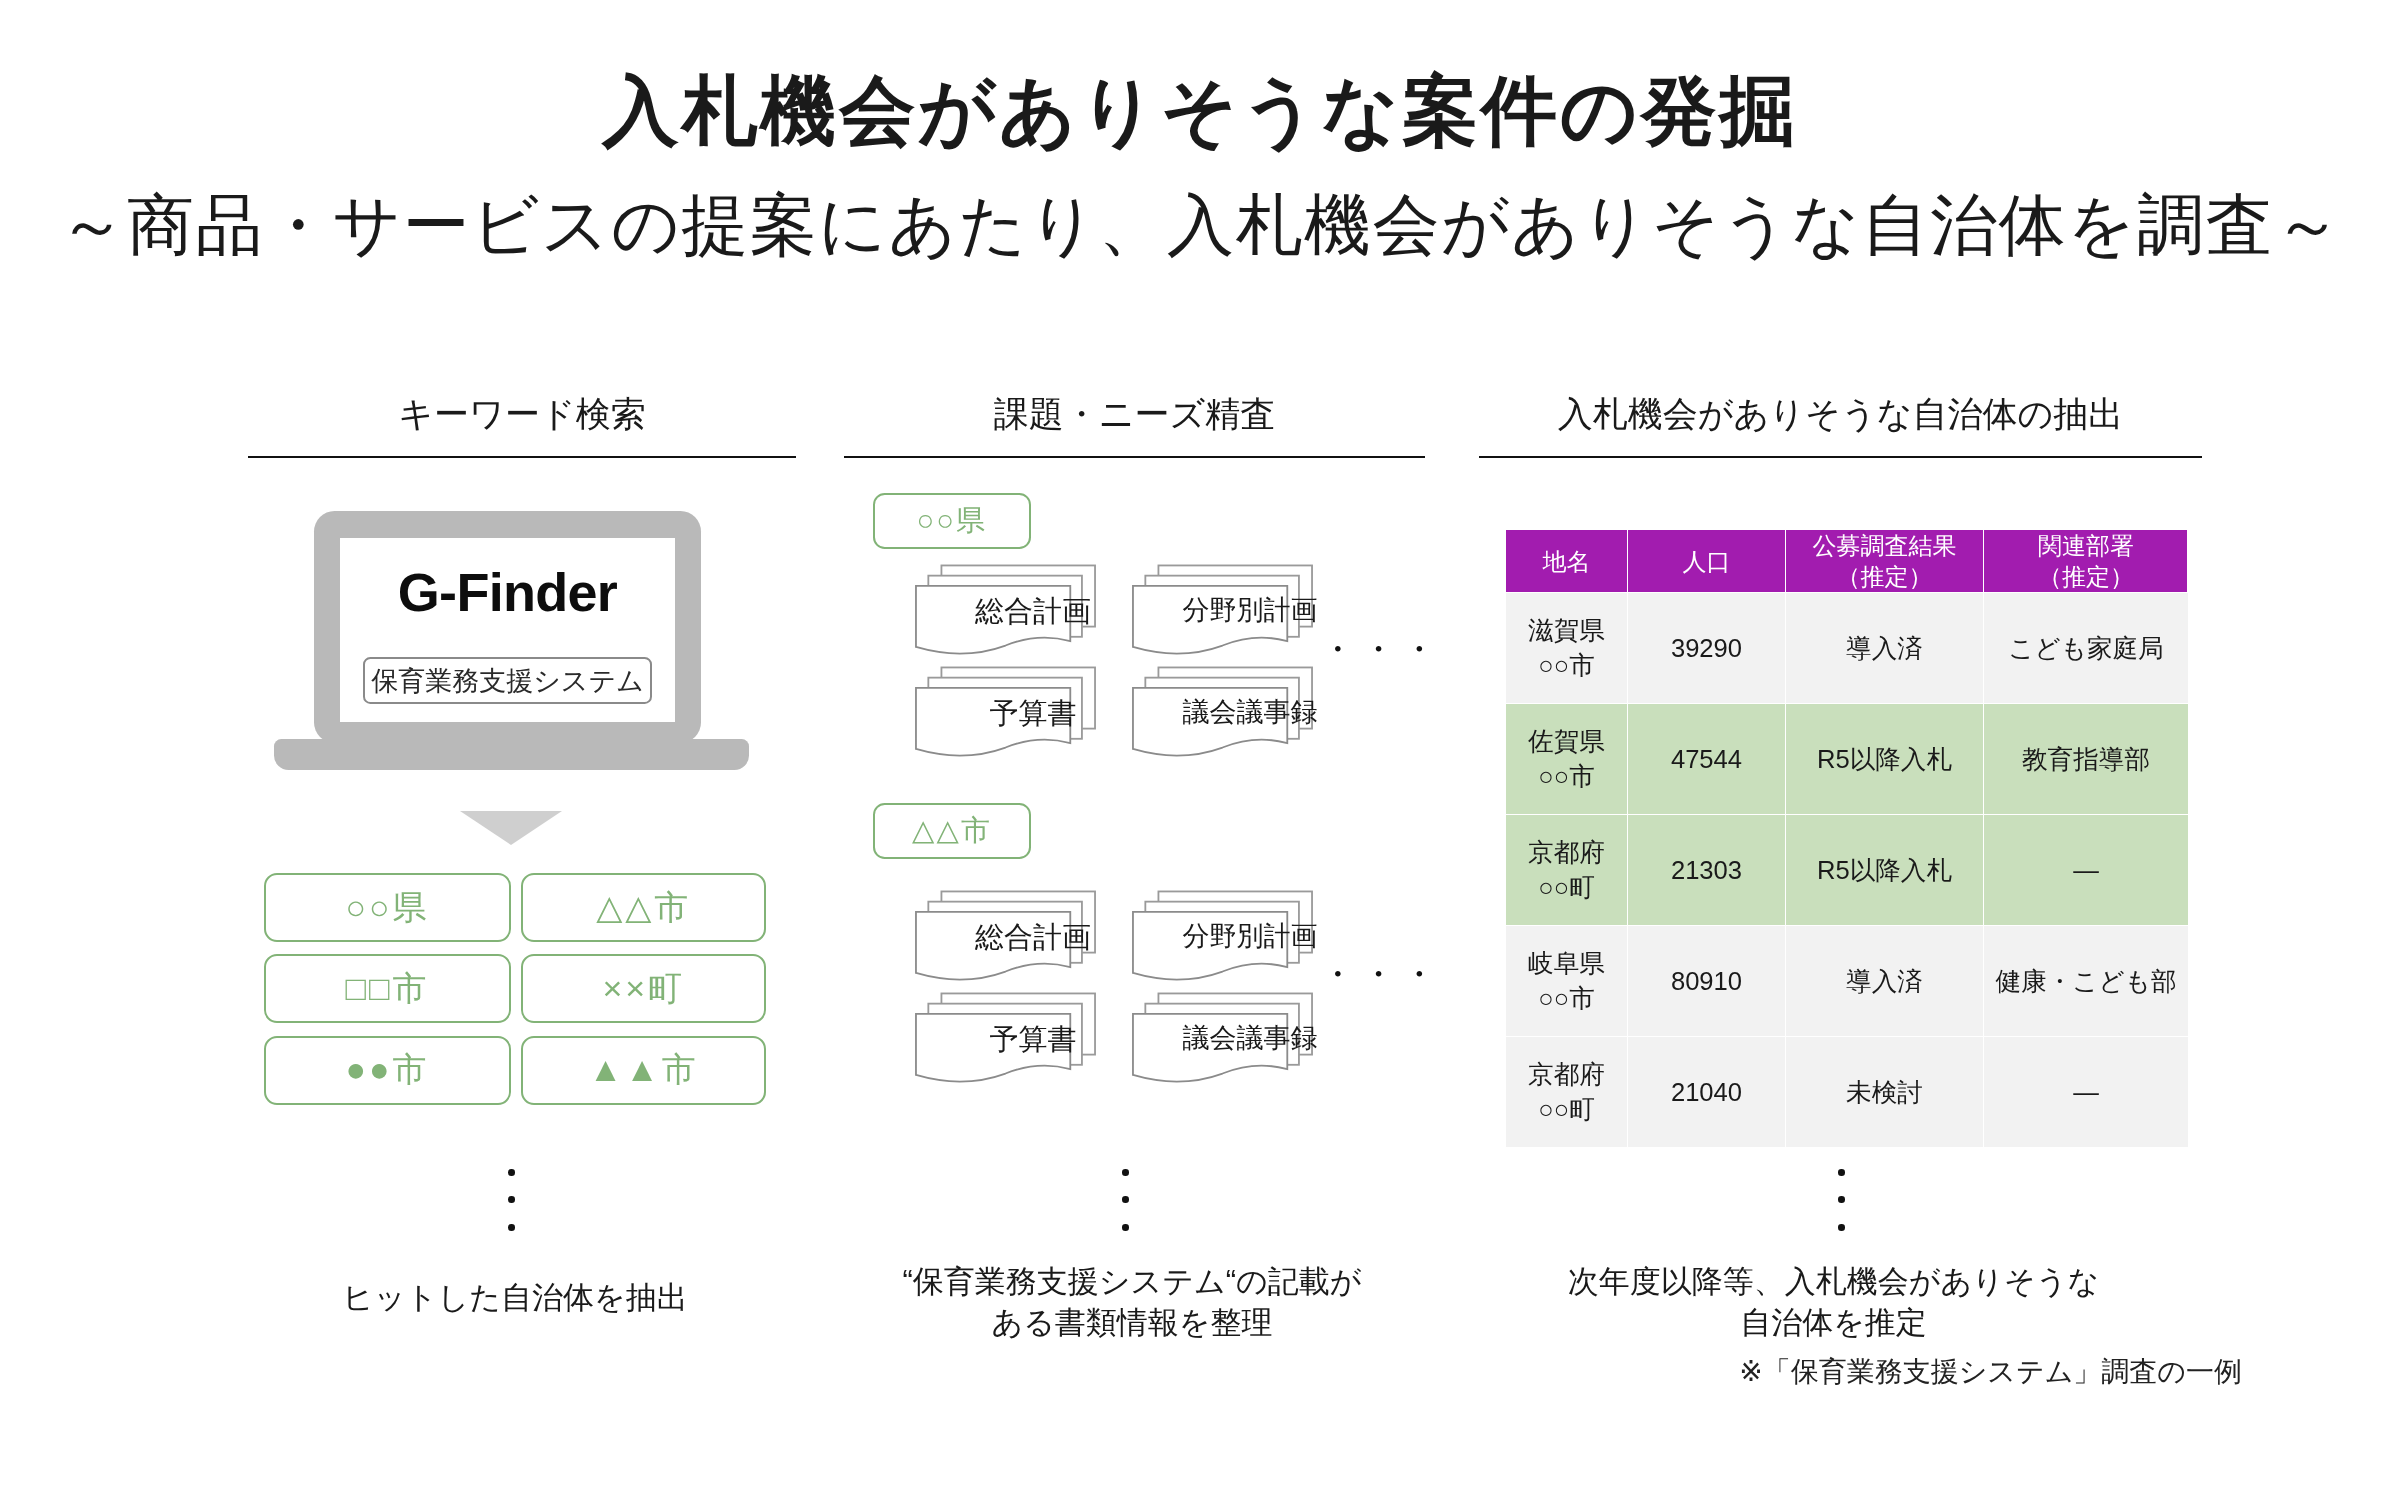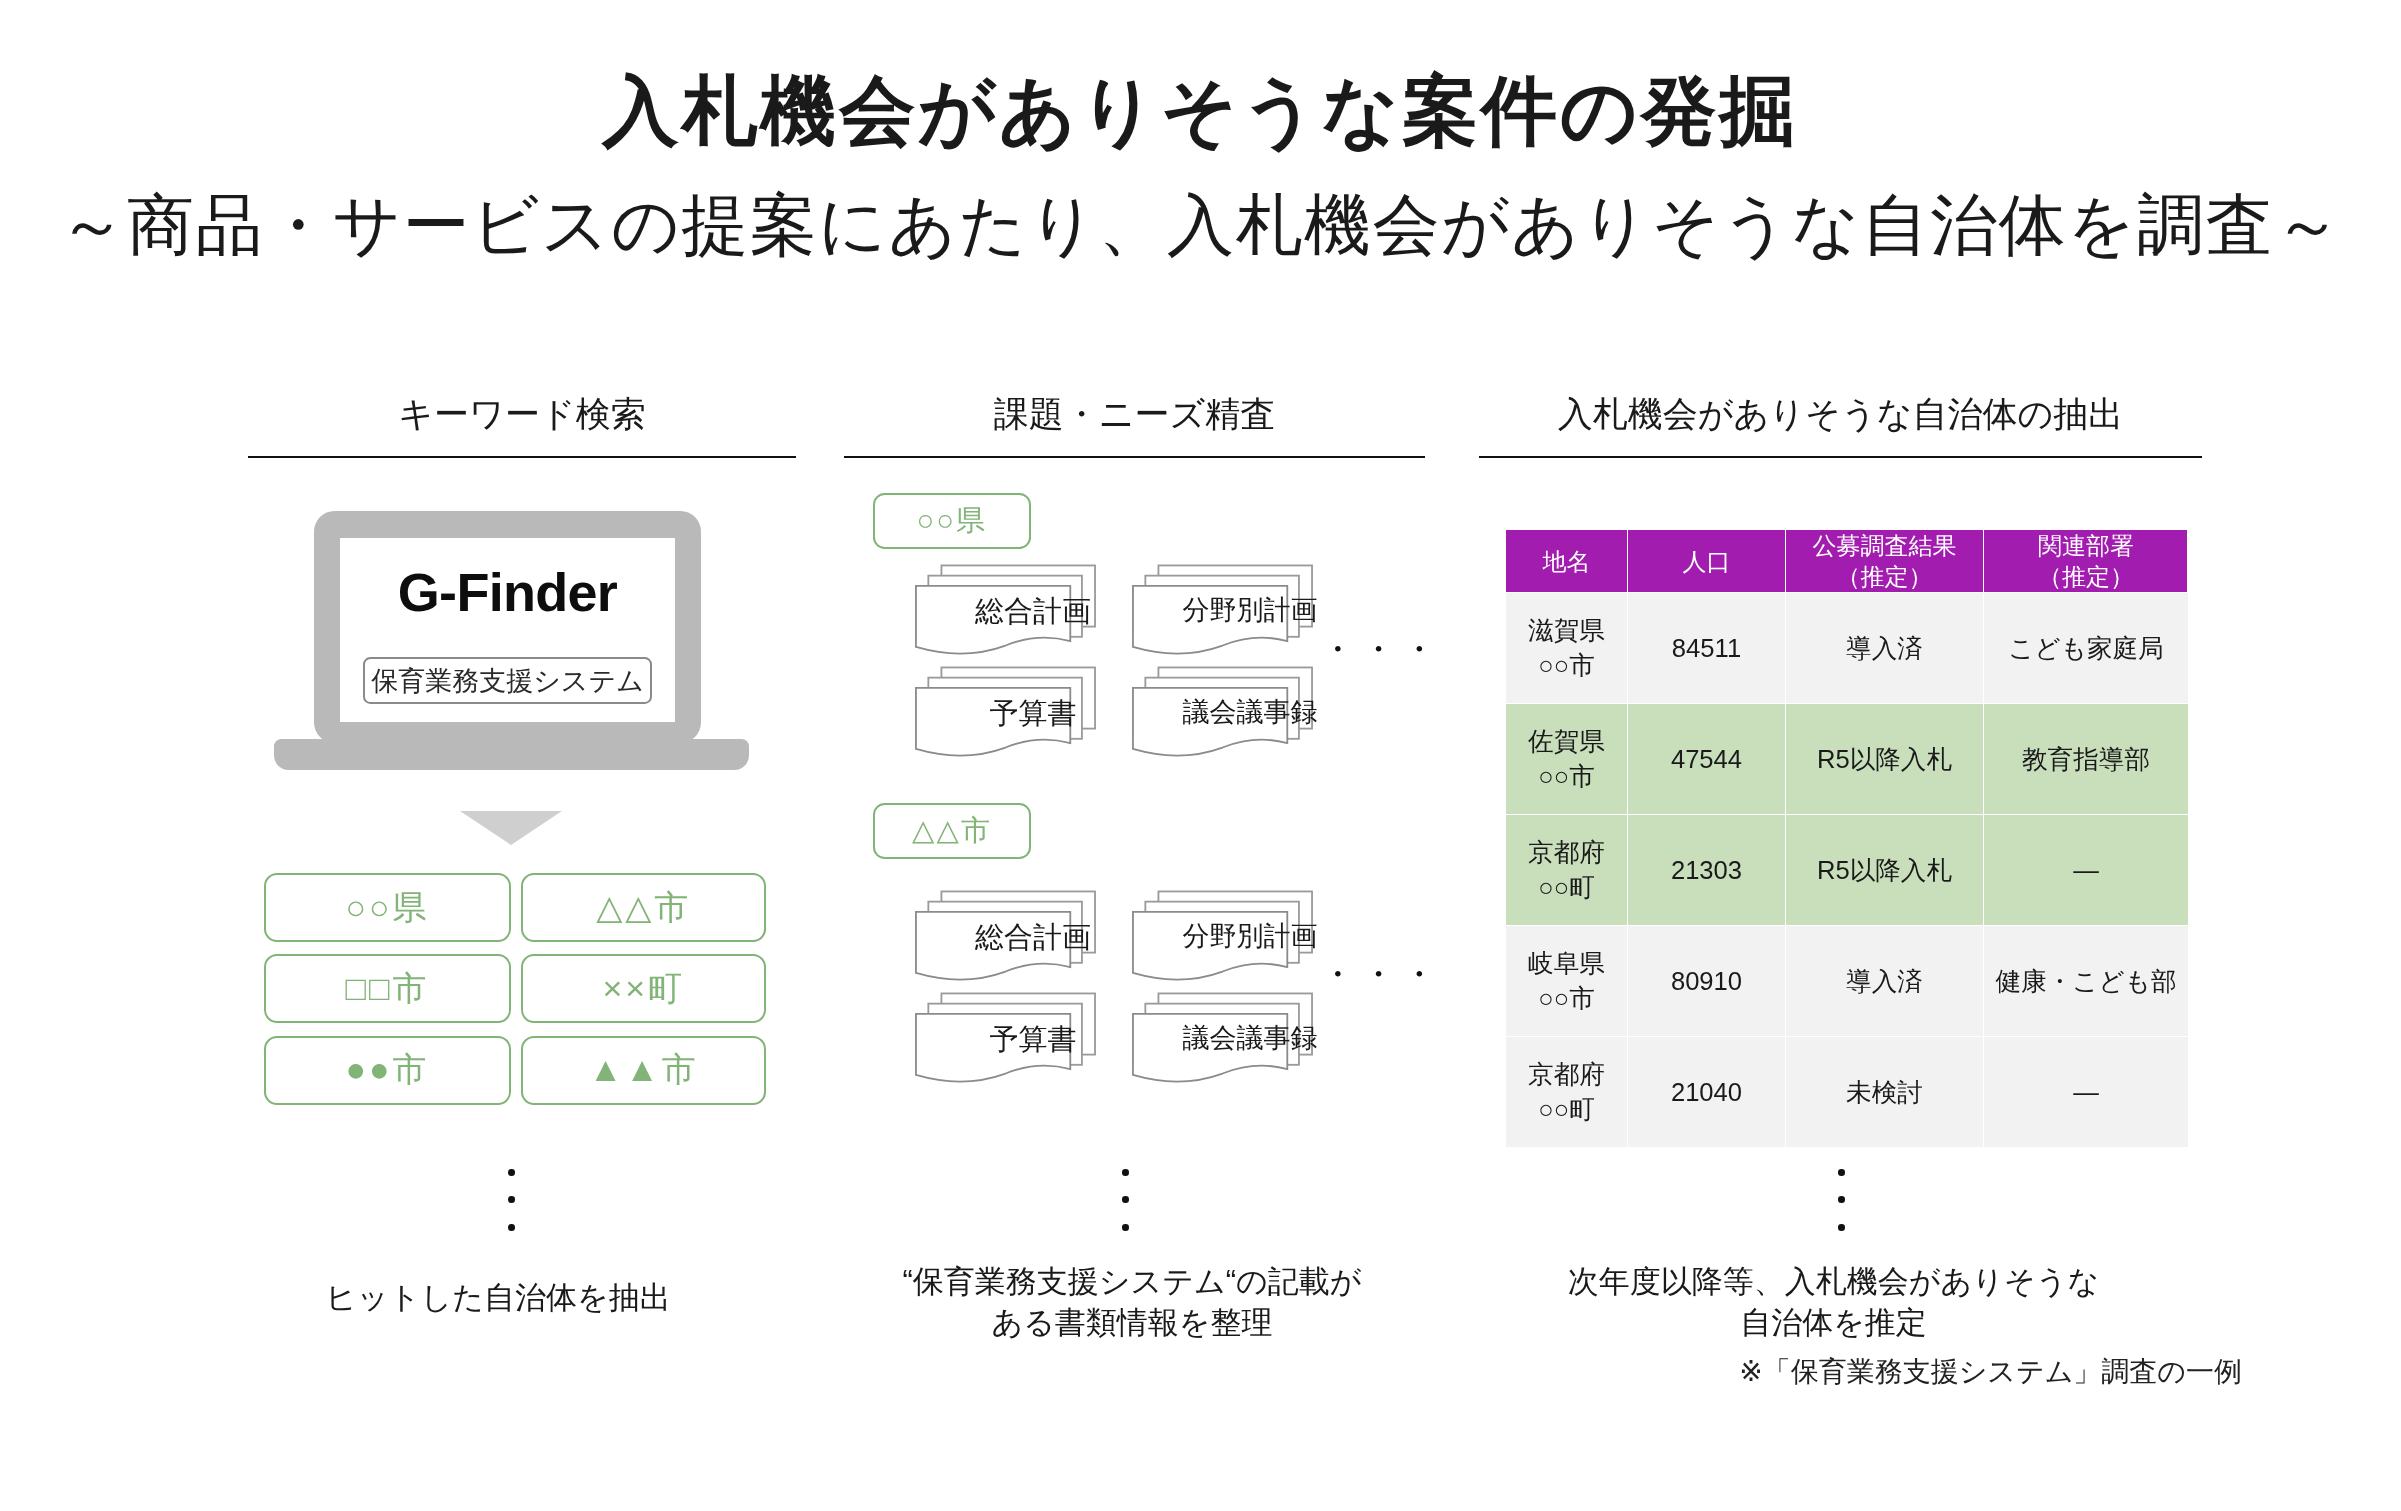--- a/index.html
+++ b/index.html
@@ -91,21 +91,21 @@
   <div class="chip">□□市</div>
   <div class="chip">××町</div>
   <div class="chip">●●市</div>
   <div class="chip">▲▲市</div>
 </div>
 
 <div class="abs vdot" style="left:508px;top:1169px;"></div>
 <div class="abs vdot" style="left:508px;top:1196px;"></div>
 <div class="abs vdot" style="left:508px;top:1224px;"></div>
 
-<div class="abs center caption" style="left:224px;top:1277px;width:548px;">ヒットした自治体を抽出</div>
+<div class="abs center caption" style="left:241px;top:1277px;width:548px;">ヒットした自治体を抽出</div>
 
 <div class="abs group-label" style="left:873px;top:493px;">○○県</div>
 
 <div class="abs docstack" style="left:914px;top:564px;">
   <svg viewBox="0 0 250 136">
     <rect class="sheet" x="37" y="2" width="211" height="84"></rect>
     <rect class="sheet" x="19" y="16" width="211" height="84"></rect>
     <path class="sheet front" d="M2,30 L214,30 L214,106 C185,98 155,100 125,112 C92,124 50,128 2,114 Z"></path>
   </svg>
   <div class="doc-label">総合計画</div>
@@ -188,21 +188,21 @@
     <div class="t-cell">地名</div>
     <div class="t-cell">人口</div>
     <div class="t-cell">公募調査結果
 （推定）</div>
     <div class="t-cell">関連部署
 （推定）</div>
   </div>
   <div class="t-row">
     <div class="t-cell bg-gray">滋賀県
 ○○市</div>
-    <div class="t-cell bg-gray">84511</div>
+    <div class="t-cell bg-gray">39290</div>
     <div class="t-cell bg-gray">導入済</div>
     <div class="t-cell bg-gray">こども家庭局</div>
   </div>
   <div class="t-row">
     <div class="t-cell bg-green">佐賀県
 ○○市</div>
     <div class="t-cell bg-green">47544</div>
     <div class="t-cell bg-green">R5以降入札</div>
     <div class="t-cell bg-green">教育指導部</div>
   </div>

